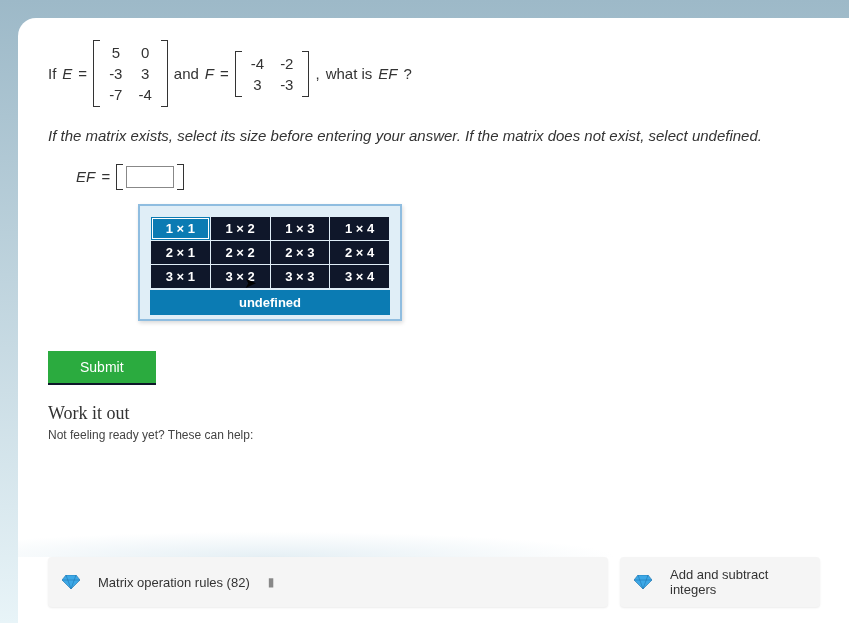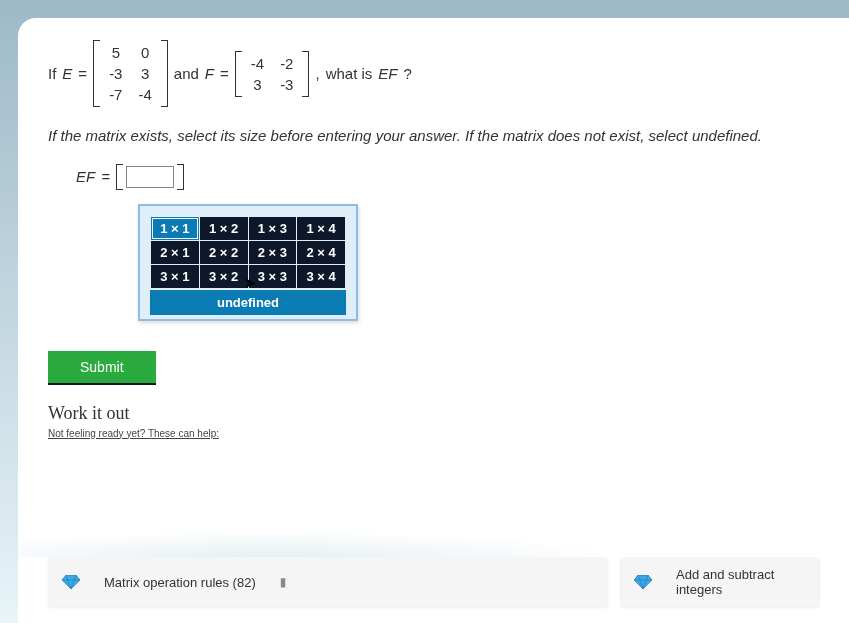--- a/index.html
+++ b/index.html
@@ -38,21 +38,21 @@
   content: ""; position: absolute; top: 0; bottom: 0; width: 6px;
   border: 1.5px solid #333;
 }
 .ansbox::before { left: 0; border-right: none; }
 .ansbox::after { right: 0; border-left: none; }
 .ansinput {
   width: 48px; height: 22px; border: 1px solid #888; background: #fff;
   font-size: 13px; padding: 0 4px;
 }
 .sizegrid {
-  margin: 14px 0 0 90px; width: 220px;
+  margin: 14px 0 0 90px; width: 264px;
   border: 2px solid #8fbde0; background: #e0eef7;
   padding: 10px 10px 4px 10px;
   box-shadow: 1px 2px 4px rgba(0,0,0,0.15);
 }
 .sizegrid table { border-collapse: separate; border-spacing: 1px; width: 100%; }
 .sizegrid td {
   background: #0f172a; color: #fff; font-size: 13px; font-weight: 600;
   text-align: center; padding: 4px 0; cursor: pointer;
   font-family: Verdana, sans-serif;
 }
@@ -62,29 +62,29 @@
   text-align:center; padding:5px 12px; margin-top:1px; cursor:pointer;
 }
 .submit {
   margin: 30px 0 0 0; background: #2bab3f; color: #fff;
   border: none; border-bottom: 2px solid #0f172a;
   font-size: 14px; padding: 8px 32px; cursor: pointer;
   font-family: Verdana, sans-serif;
 }
 .workout { text-align: left; margin-top: 18px; }
 .workout .h { font-family: Georgia, serif; font-size: 18px; color: #333; margin-bottom: 4px; }
-.workout .s { font-size: 10px; color: #444; text-decoration: underline; }
+.workout .s { font-size: 12px; color: #444; }
 .helprow {
   position: absolute; bottom: 16px; left: 30px; right: 0;
   display: flex; gap: 12px;
 }
 .helpitem {
   background: #f5f5f5; border-radius: 4px;
   padding: 10px 14px; font-size: 13px; color: #333;
-  display: flex; align-items: center; gap: 24px; cursor: pointer;
+  display: flex; align-items: center; gap: 18px; cursor: pointer;
   box-shadow: 0 1px 2px rgba(0,0,0,0.08);
 }
 .helpitem.a { width: 560px; }
 .helpitem.b { width: 200px; }
 .gem {
   width: 18px; height: 14px; display: inline-block; position: relative;
 }
 .gem svg { width: 18px; height: 14px; display:block; }
 .flag { color: #888; font-size: 12px; }
 .cursor { position: absolute; left: 226px; top: 256px; font-size: 15px; color: #000; pointer-events:none; }

